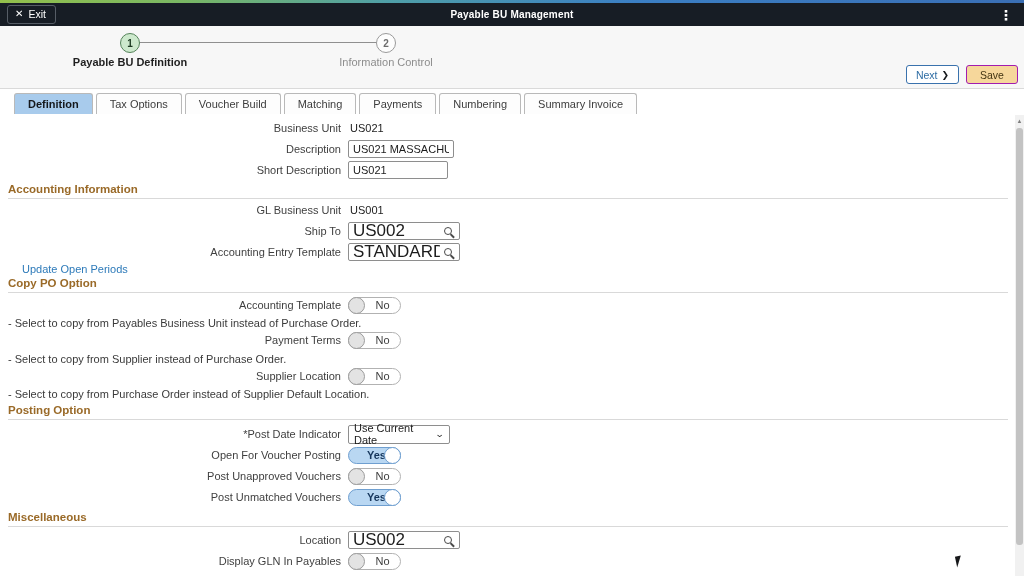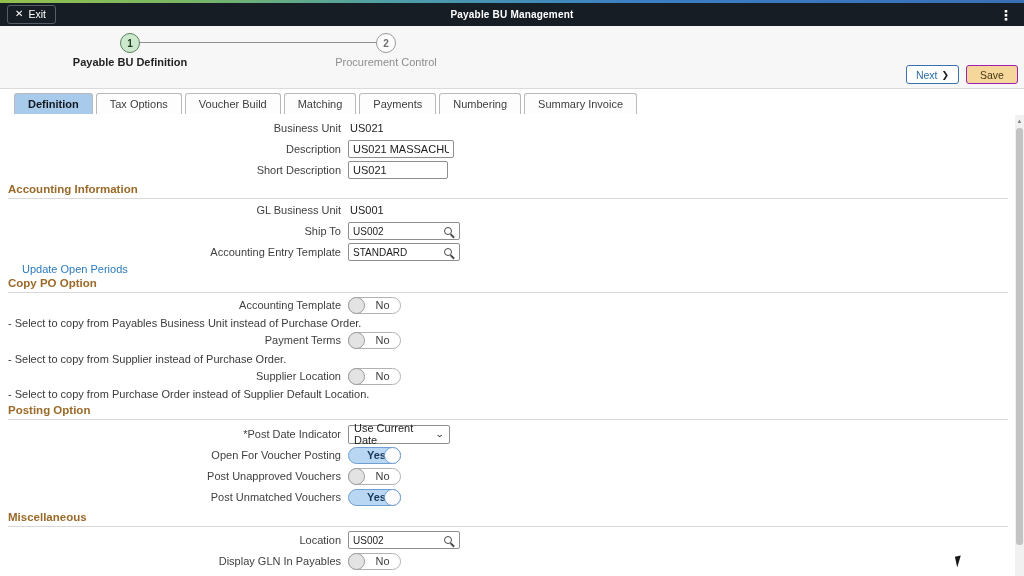--- a/index.html
+++ b/index.html
@@ -45,21 +45,21 @@
 
   
   .content { position:absolute; top:114px; left:0; right:0; bottom:0; background:#fff; }
   .arow { position:absolute; left:0; height:20px; display:flex; align-items:center; }
   .flbl { width:333px; text-align:right; padding-right:4px; color:#3f3f3f;margin-left:12px; }
   .fval { margin-left:5px; color:#1c1c1c; }
   .inp { margin-left:3px; height:18px; border:1px solid #8e8e8e; border-radius:2px; padding:0 4px;
     font-family:inherit; font-size:11px; color:#1c1c1c; background:#fff; }
   .lookup { margin-left:3px; width:112px; height:18px; border:1px solid #8e8e8e; border-radius:2px; background:#fff;
     display:flex; align-items:center; }
-  .lookup input { flex:1; min-width:0; border:none; outline:none; padding:0 4px; font-family:inherit; font-size:10px; color:#1c1c1c; background:transparent; }
+  .lookup input { flex:1; min-width:0; border:none; outline:none; padding:0 4px; font-family:inherit; font-size:17px; color:#1c1c1c; background:transparent; }
   .mag { position:relative; width:8px; height:8px; border:1.5px solid #4a4a4a; border-radius:50%; margin-right:7px; flex:0 0 auto; cursor:pointer; }
   .mag::after { content:""; position:absolute; width:5px; height:1.5px; background:#4a4a4a;
     right:-4px; bottom:-2px; transform:rotate(45deg); }
 
   .selbox { margin-left:3px; width:102px; height:19px; border:1px solid #8e8e8e; border-radius:2px; background:#fff;
     display:flex; align-items:center; justify-content:space-between; padding:0 5px; color:#1c1c1c; cursor:pointer; }
   .sel-chev { font-size:9px; color:#333; transform:scaleX(1.3); }
 
   .sect-h { position:absolute; left:8px; right:16px; height:16px; color:#9a6a28; font-weight:bold;
     font-size:11.5px; border-bottom:1px solid #d9d9d9; }
@@ -103,21 +103,21 @@
 
   <div class="subheader">
     <div class="step-line"></div>
     <div class="step-circle step-1">
       <span>1</span>
     </div>
     <div class="step-circle step-2">
       <span>2</span>
     </div>
     <div class="step-lbl l1">Payable BU Definition</div>
-    <div class="step-lbl l2">Procurement Control</div>
+    <div class="step-lbl l2">Information Control</div>
     <button class="next-btn">
       <span>Next</span>
       <span class="next-chev">❯</span>
     </button>
     <button class="save-btn">Save</button>
   </div>
 
   <nav class="tabbar">
     <div class="tab active">Definition</div>
     <div class="tab">Tax Options</div>

